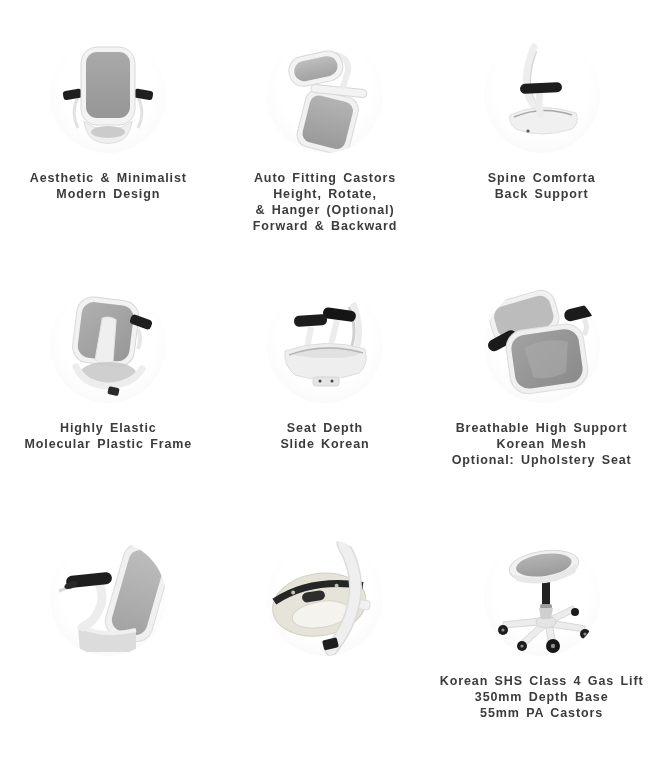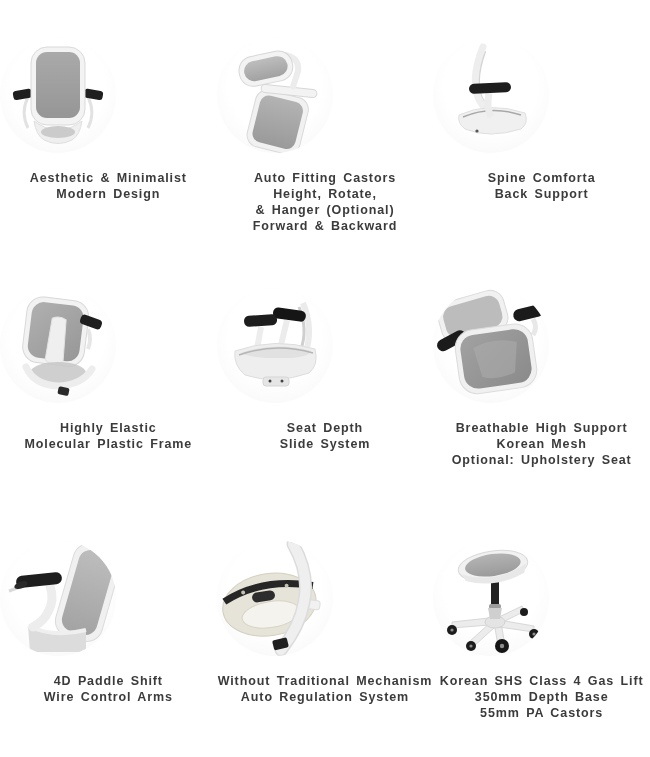--- a/index.html
+++ b/index.html
@@ -10,21 +10,21 @@
     font-family: "Liberation Sans", sans-serif;
     overflow: hidden;
   }
   .grid {
     width: 650px; height: 757px;
     display: grid;
     grid-template-columns: repeat(3, 1fr);
     grid-template-rows: 250px 253px 254px;
   }
   .cell {
-    display: flex; flex-direction: column; 
+    display: flex; flex-direction: column; align-items: center;
     padding-top: 37px;
   }
   .photo {
     width: 116px; height: 116px;
     border-radius: 50%;
     background: radial-gradient(circle at 50% 42%, #ffffff 52%, #fbfbfb 72%, #f3f3f3 94%, #ececec 100%);
     overflow: hidden;
     flex: 0 0 auto;
   }
   .photo svg { display: block; width: 116px; height: 116px; }
@@ -160,21 +160,21 @@
         <path d="M18 64 Q58 50 98 62 Q102 78 92 86 Q58 98 28 88 Q16 78 18 64 Z" fill="#eeeeee" stroke="#dddddd"></path>
         <path d="M24 66 Q58 54 94 64 Q92 72 58 71 Q34 71 24 66 Z" fill="#e1e1e1"></path>
         <path d="M22 68 Q58 55 96 66" stroke="#b5b5b5" stroke-width="1.5" fill="none"></path>
         <rect x="46" y="90" width="26" height="9" rx="3" fill="#e6e6e6" stroke="#d5d5d5"></rect>
         <circle cx="53" cy="94" r="1.5" fill="#444"></circle>
           <circle cx="65" cy="94" r="1.5" fill="#444"></circle>
       </svg>
     </div>
     <figcaption class="caption">
       <div class="cap-line">Seat Depth</div>
-      <div class="cap-line">Slide System</div>
+      <div class="cap-line">Slide Korean</div>
     </figcaption>
   </figure>
 
   <figure class="cell">
     <div class="photo">
       <svg viewBox="0 0 116 116">
         <defs>
             <linearGradient id="g6" x1="0" y1="0" x2="1" y2="1">
           <stop offset="0" stop-color="#a2a2a2"></stop>
               <stop offset="1" stop-color="#8a8a8a"></stop>
@@ -215,47 +215,39 @@
           <rect x="70" y="10" width="36" height="84" rx="12" fill="url(#g7)"></rect>
         </g>
         <path d="M28 86 Q54 98 86 90 L86 112 L30 112 Z" fill="#dcdcdc"></path>
         <path d="M28 86 Q54 98 86 90" stroke="#efefef" stroke-width="4" fill="none"></path>
         <path d="M50 46 Q55 60 48 72 Q44 81 33 87" stroke="#ededed" stroke-width="9" fill="none" stroke-linecap="round"></path>
         <path d="M20 47 L9 51" stroke="#d9d9d9" stroke-width="3"></path>
         <rect x="16" y="34" width="46" height="12" rx="6" fill="#1e1e1e" transform="rotate(-6 39 40)"></rect>
         <ellipse cx="21" cy="45" rx="7" ry="3.4" fill="#2a2a2a" transform="rotate(-20 21 45)"></ellipse>
       </svg>
     </div>
-    <figcaption class="caption">
-      <div class="cap-line">4D Paddle Shift</div>
-      <div class="cap-line">Wire Control Arms</div>
-    </figcaption>
   </figure>
 
   <figure class="cell">
     <div class="photo">
       <svg viewBox="0 0 116 116">
         <g transform="rotate(-9 56 62)">
           <ellipse cx="52" cy="64" rx="47" ry="31" fill="#e6e3d8" stroke="#d3cfc0"></ellipse>
           <path d="M8 54 Q48 36 98 52" stroke="#262626" stroke-width="7" fill="none"></path>
           <ellipse cx="52" cy="74" rx="29" ry="13" fill="#f4f3ee" stroke="#d8d4c6"></ellipse>
           <rect x="36" y="50" width="23" height="10" rx="5" fill="#2d2d2d"></rect>
           <circle cx="28" cy="48" r="2" fill="#c6c2b0"></circle>
           <circle cx="72" cy="48" r="2" fill="#c6c2b0"></circle>
         </g>
         <rect x="88" y="60" width="15" height="9" rx="3" fill="#f1f1f1" stroke="#dddddd" transform="rotate(8 95 64)"></rect>
         <path d="M76 4 Q93 34 87 62 Q83 86 64 110" stroke="#dcdcdc" stroke-width="13" fill="none" stroke-linecap="round"></path>
         <path d="M76 4 Q93 34 87 62 Q83 86 64 110" stroke="#efefef" stroke-width="10" fill="none" stroke-linecap="round"></path>
         <rect x="56" y="99" width="15" height="10" rx="2" fill="#1f1f1f" transform="rotate(-14 63 104)"></rect>
       </svg>
     </div>
-    <figcaption class="caption">
-      <div class="cap-line">Without Traditional Mechanism</div>
-      <div class="cap-line">Auto Regulation System</div>
-    </figcaption>
   </figure>
 
   <figure class="cell">
     <div class="photo">
       <svg viewBox="0 0 116 116">
         <defs>
             <linearGradient id="g9" x1="0" y1="0" x2="0" y2="1">
           <stop offset="0" stop-color="#b4b4b4"></stop>
               <stop offset="1" stop-color="#9a9a9a"></stop>
         </linearGradient>

